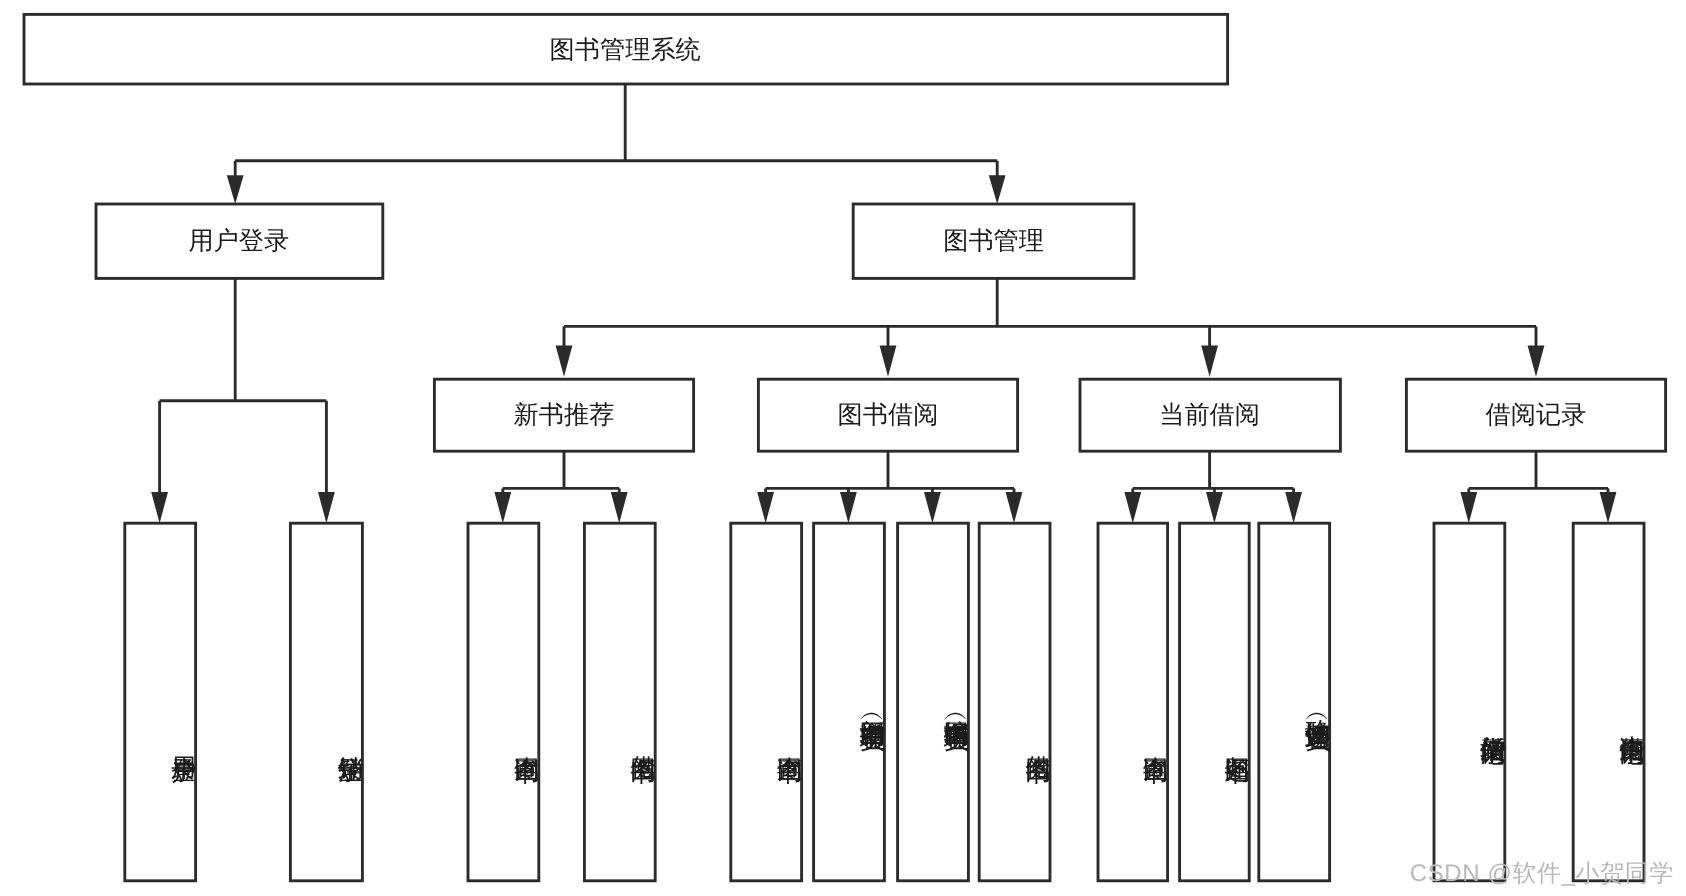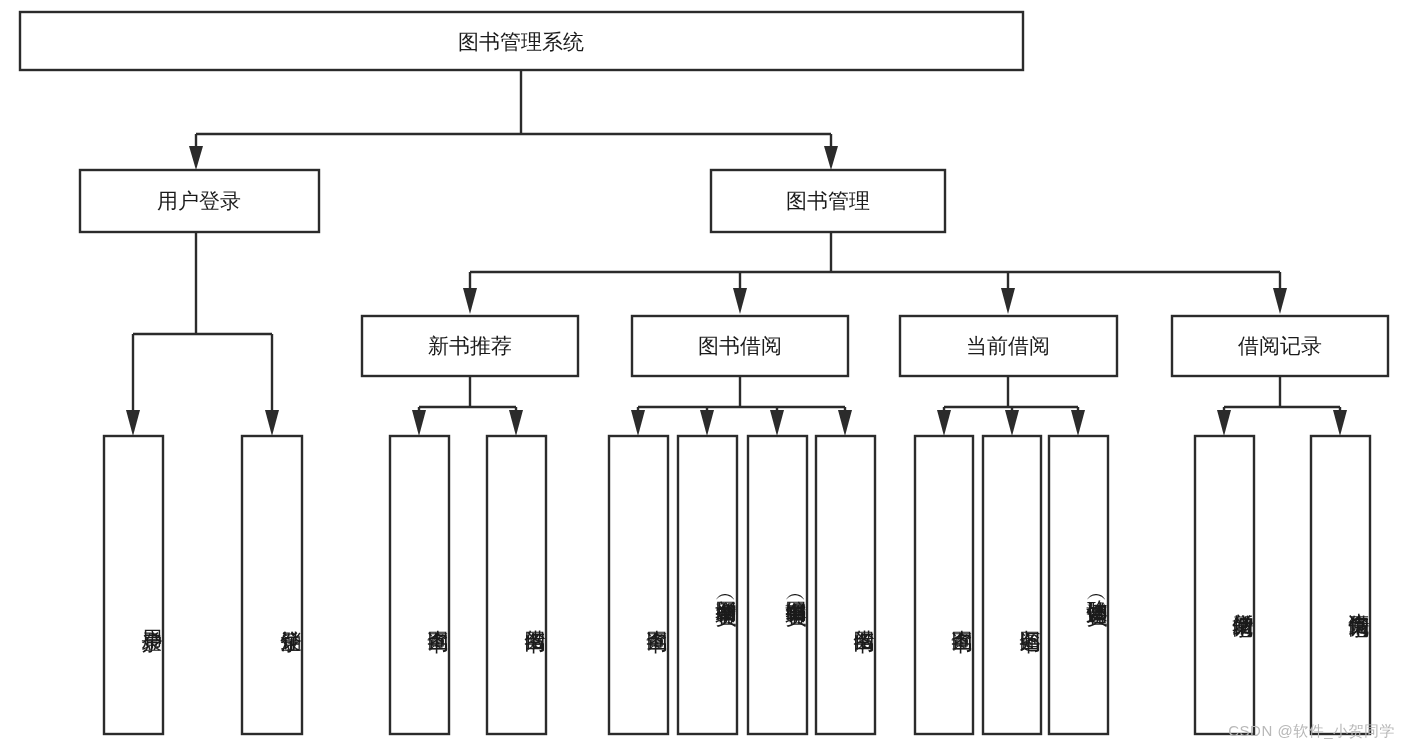--- a/index.html
+++ b/index.html
@@ -69,21 +69,21 @@
     color: #1b1b1b;
     letter-spacing: 1px;
     white-space: nowrap;
     pointer-events: none;
   }
   .watermark {
     position: absolute;
     right: 10px;
     bottom: 6px;
     font-family: "Liberation Sans", "DejaVu Sans", sans-serif;
-    font-size: 15px;
+    font-size: 20px;
     color: #b8b8b8;
     letter-spacing: 0.5px;
     white-space: nowrap;
   }
 </style>
 </head>
 <body>
 
 <div id="diagram-root">
 

